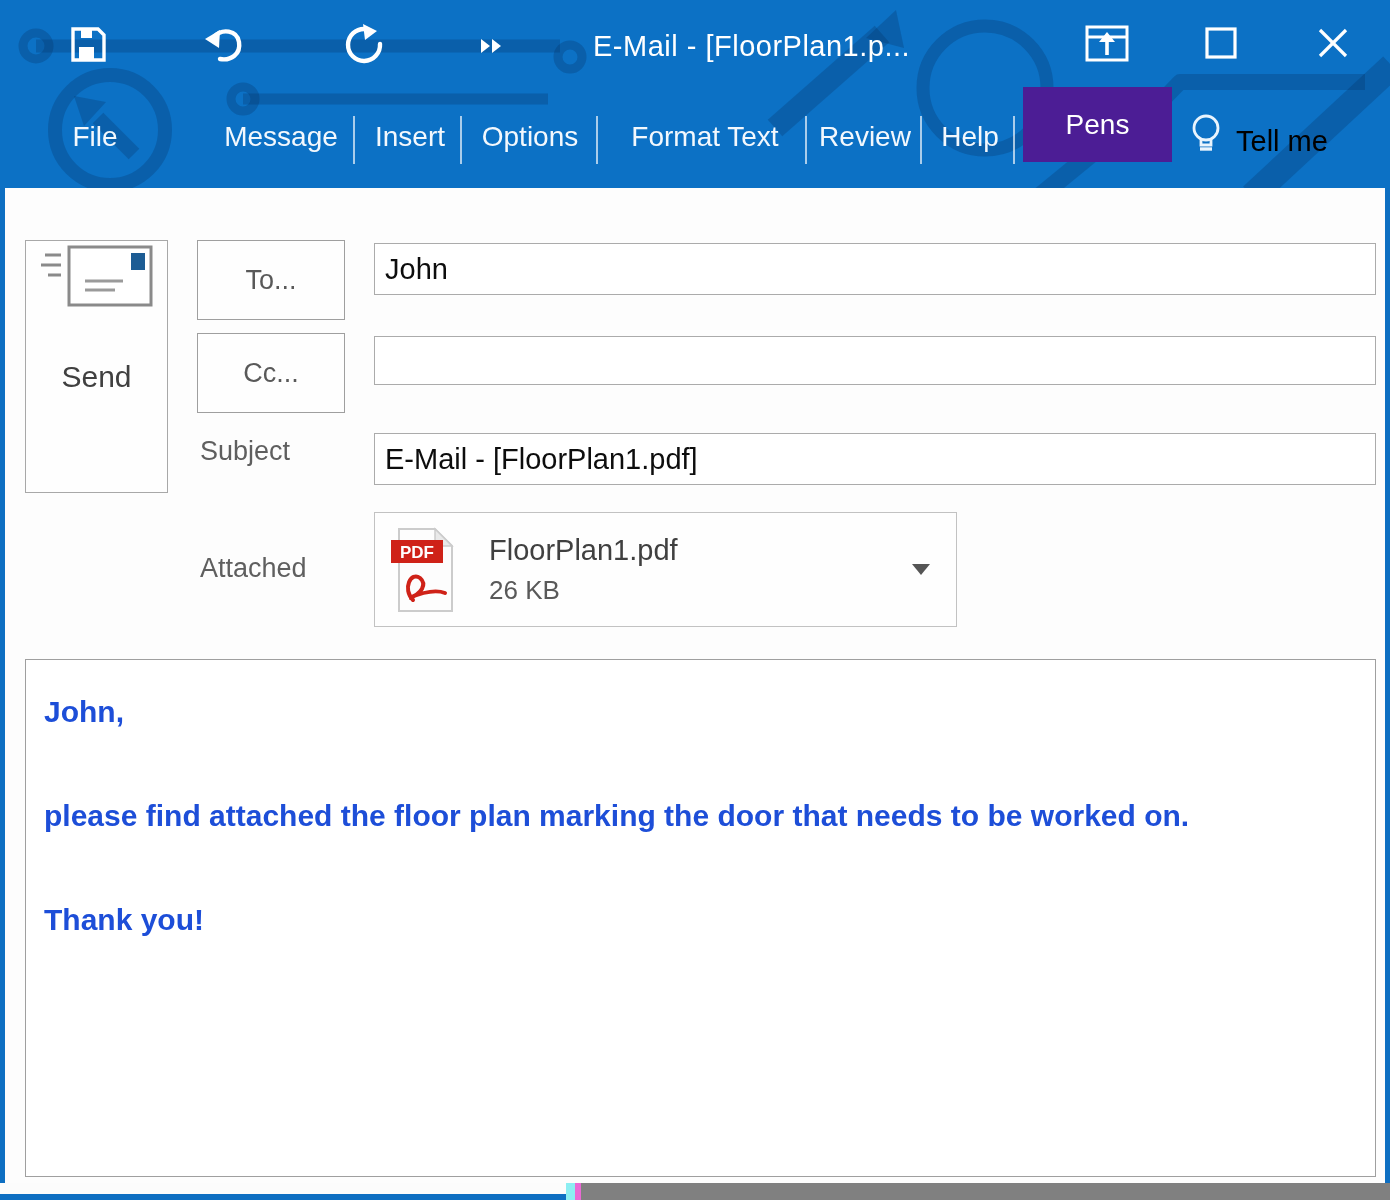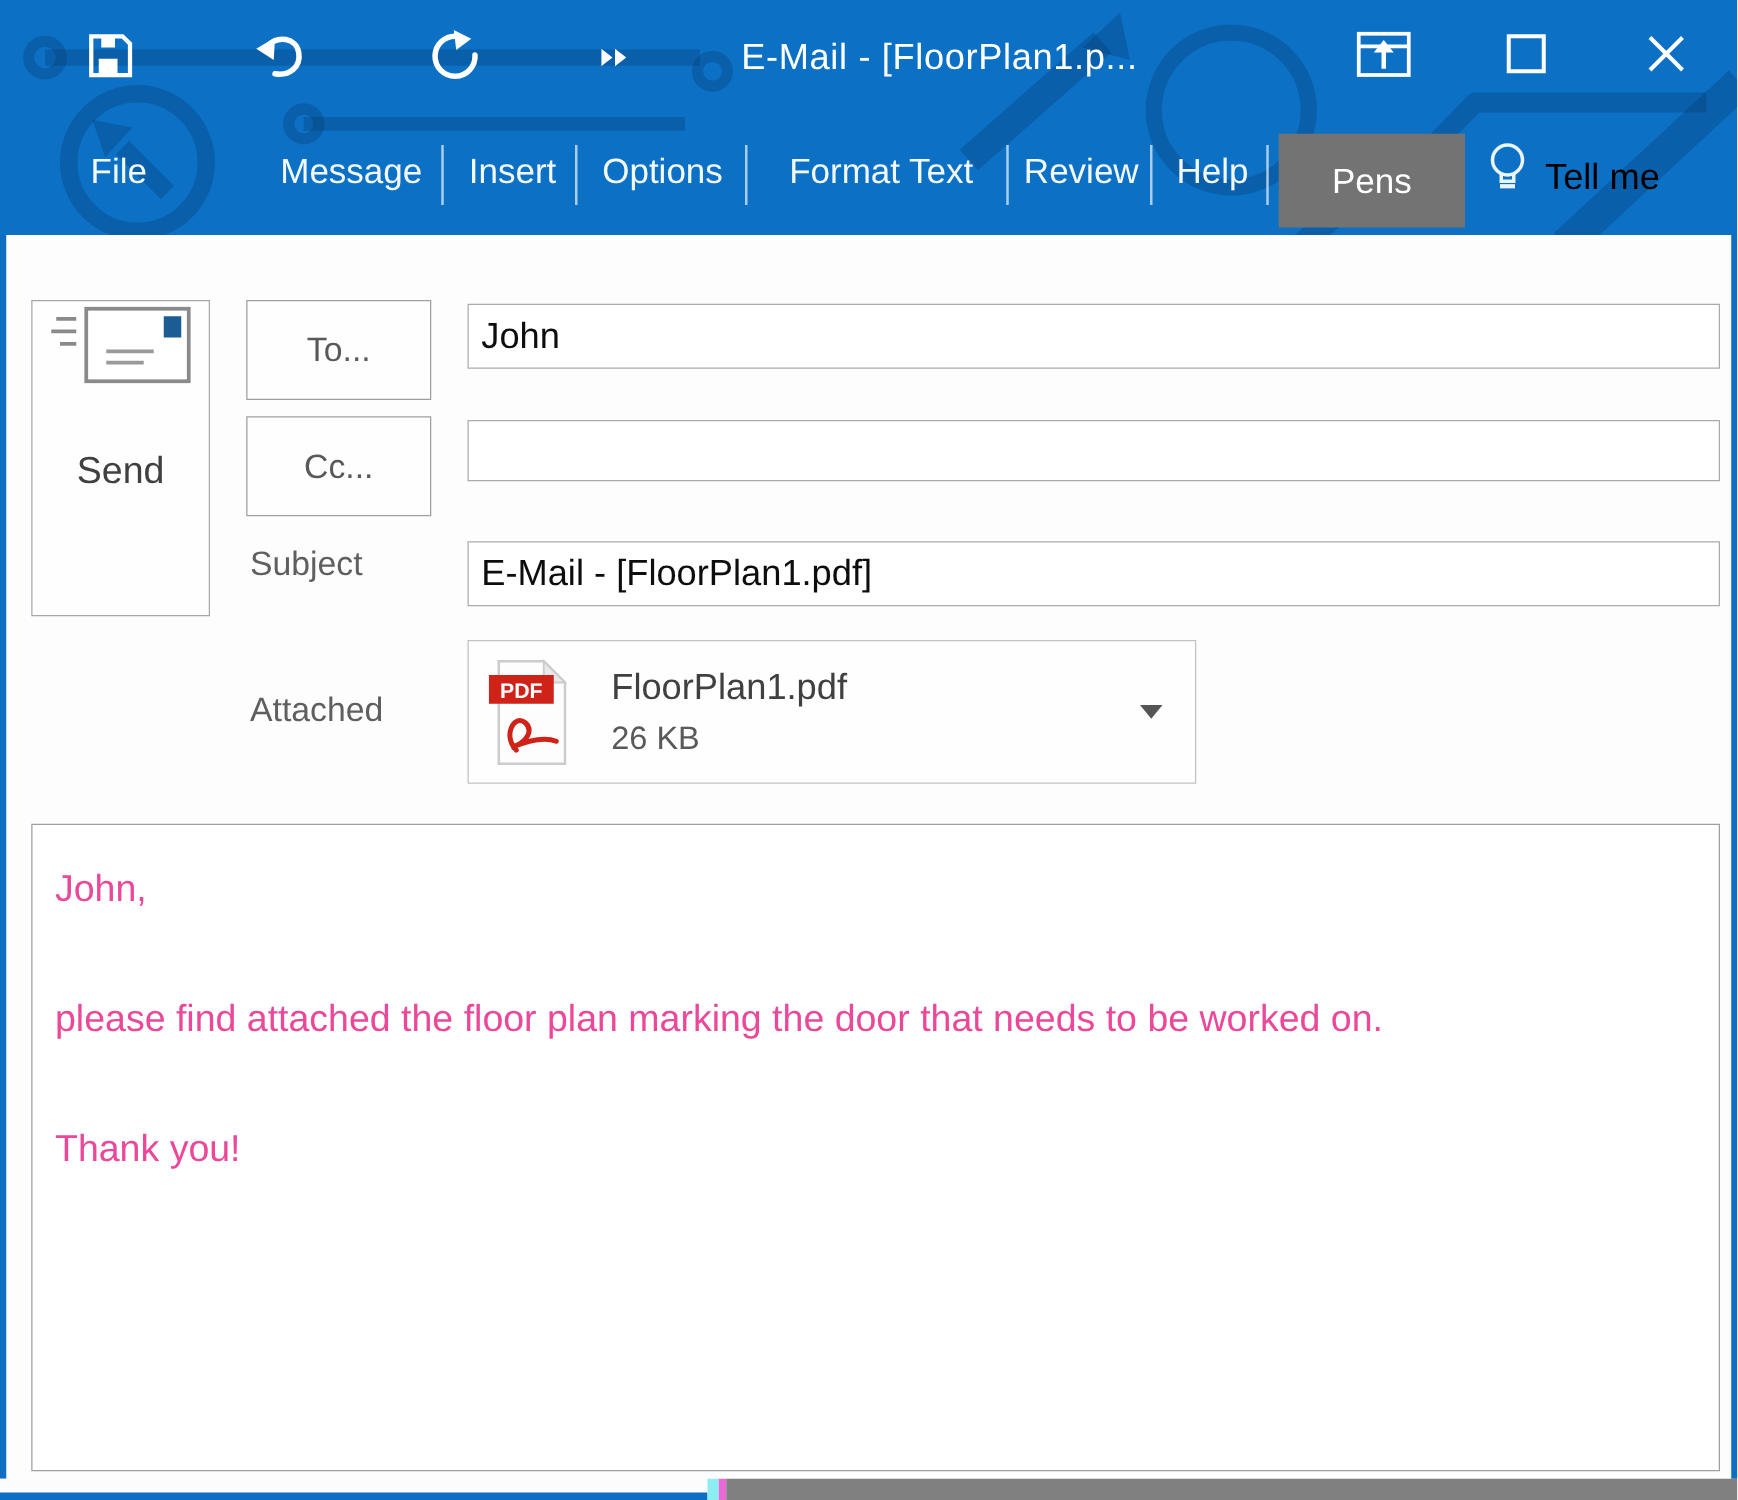--- a/index.html
+++ b/index.html
@@ -8,21 +8,21 @@
   .screen { position:relative; width:1390px; height:1200px; background:#ffffff; overflow:hidden; }
 
   
   .ribbon { position:absolute; top:0; left:0; width:1390px; height:188px; background:#0c71c5; overflow:hidden; }
   .deco { position:absolute; top:0; left:0; pointer-events:none; }
   .qat-icon { position:absolute; top:24px; }
   .title { position:absolute; left:593px; top:30px; color:#ffffff; font-size:29px; letter-spacing:0.5px; white-space:nowrap; }
   .winbtn { position:absolute; top:20px; width:50px; height:46px; display:flex; align-items:center; justify-content:center; }
   .tab { position:absolute; top:121px; transform:translateX(-50%); color:#f3f8fd; font-size:28px; white-space:nowrap; }
   .tabsep { position:absolute; top:116px; width:2px; height:48px; background:rgba(255,255,255,0.65); }
-  .pens-block { position:absolute; left:1023px; top:107px; width:149px; height:75px; background:#737373; display:flex; align-items:center; justify-content:center; }
+  .pens-block { position:absolute; left:1023px; top:87px; width:149px; height:75px; background:#4c1d95; display:flex; align-items:center; justify-content:center; }
   .pens-block span { color:#ffffff; font-size:28px; }
   .tellme { position:absolute; left:1188px; top:112px; display:flex; align-items:center; gap:12px; color:#000000; font-size:29px; }
 
   
   .content { position:absolute; top:188px; left:0; width:1390px; height:995px; background:#fdfdfd;
              border-left:5px solid #0e6fc2; border-right:5px solid #0e6fc2; }
   .btn-box { position:absolute; background:#fefefe; border:1px solid #9f9f9f; color:#595959;
              display:flex; align-items:center; justify-content:center; font-size:27px; cursor:default; }
   .send-btn { left:20px; top:52px; width:143px; height:253px; flex-direction:column; justify-content:flex-start; border-color:#a8a8a8; }
   .send-btn .lbl { margin-top:40px; font-size:30px; color:#404040; }
@@ -43,21 +43,21 @@
   .pdf-icon { position:relative; width:66px; height:88px; margin-left:16px; flex:0 0 auto; }
   .chip-texts { margin-left:32px; flex:1; }
   .chip-name { font-size:29px; color:#404040; }
   .chip-size { font-size:26px; color:#595959; margin-top:8px; }
   .chip-caret { width:0; height:0; border-left:9px solid transparent; border-right:9px solid transparent;
                 border-top:11px solid #555555; margin-right:26px; flex:0 0 auto; }
 
   
   .mail-body { position:absolute; left:20px; top:471px; width:1351px; height:518px; background:#ffffff;
                border:1px solid #9f9f9f; padding:26px 20px 0 18px; overflow:hidden; }
-  .mail-body p { font-size:30px; line-height:52px; color:#ec4899; margin:0 0 52px 0; }
+  .mail-body p { font-size:30px; line-height:52px; color:#1d4ed8; margin:0 0 52px 0;font-weight:bold; }
 
   
   .bottom-strip { position:absolute; bottom:0; left:0; width:1390px; height:17px; display:flex; }
   .strip-left { width:566px; height:17px; background:#fcfcfc; border-bottom:6px solid #0e6fc2; }
   .strip-cyan { width:9px; height:17px; background:#8ceef2; }
   .strip-magenta { width:6px; height:17px; background:#e96ad4; }
   .strip-gray { flex:1; height:17px; background:#808080; }
 </style>
 </head>
 <body>

